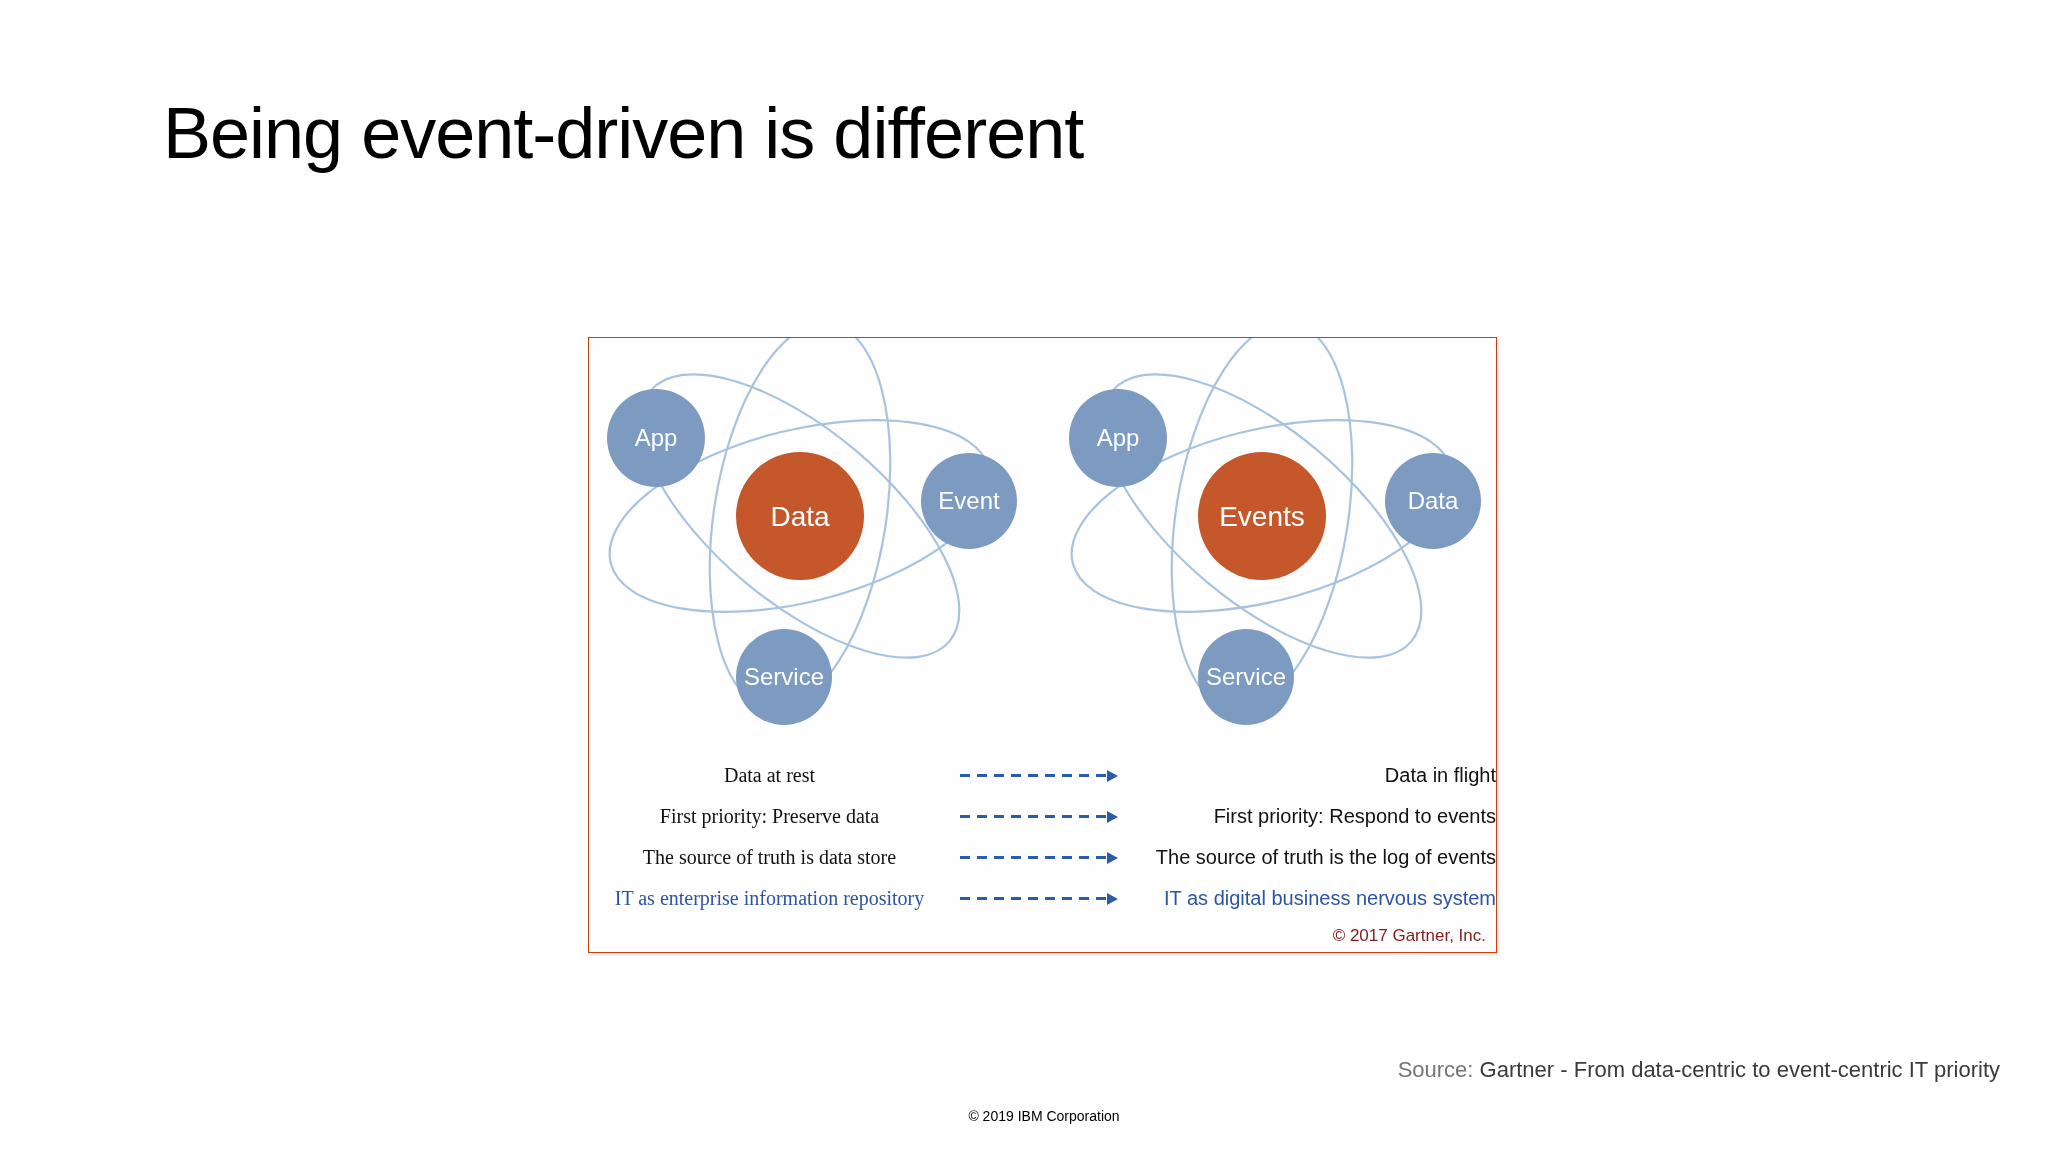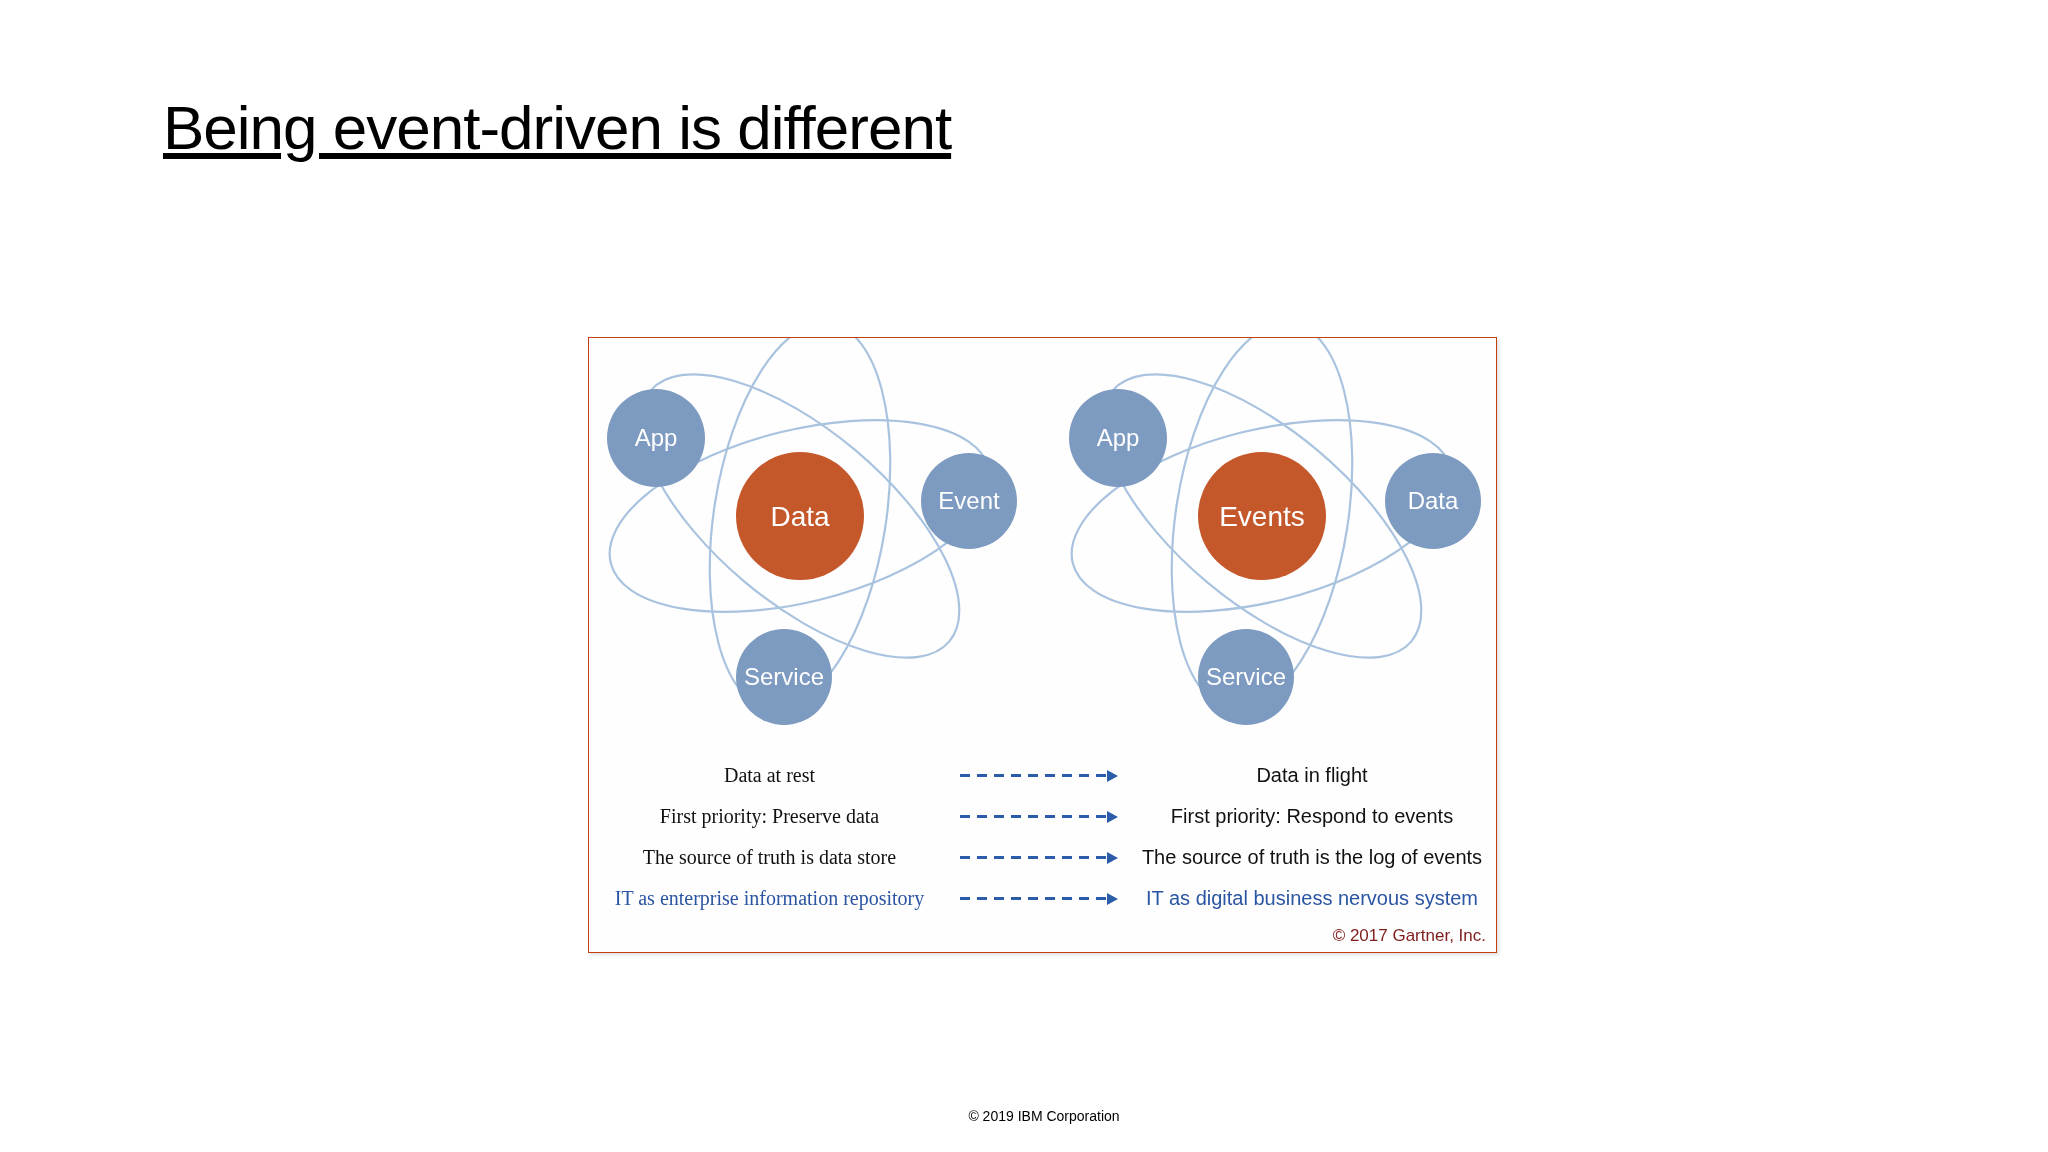--- a/index.html
+++ b/index.html
@@ -12,26 +12,25 @@
     width: 2048px;
     height: 1152px;
     background: #ffffff;
     overflow: hidden;
     font-family: "Liberation Sans", sans-serif;
   }
   .slide-title {
     position: absolute;
     left: 163px;
     top: 92px;
-    font-size: 62px;
+    font-size: 72px;
     font-weight: 400;
     letter-spacing: -1px;
     color: #000000;
     white-space: nowrap;
-    text-decoration: underline;
   }
   .figure-panel {
     position: absolute;
     left: 588px;
     top: 337px;
     width: 909px;
     height: 616px;
     background: #fefefe;
     border: 1px solid #c2410c;
     box-shadow: 2px 2px 3px rgba(0,0,0,0.12);
@@ -89,21 +88,21 @@
   }
   .cell-arrow {
     flex: 0 0 158px;
     display: flex;
     align-items: center;
   }
   .cell-right {
     flex: 1 1 auto;
     box-sizing: border-box;
     padding-left: 10px;
-    text-align: center;
+    text-align: right;
     white-space: nowrap;
   }
   .dashes {
     flex: 1 1 auto;
     height: 3px;
     background: repeating-linear-gradient(90deg, #2a5caa 0 10px, transparent 10px 17px);
   }
   .arrow-head {
     width: 0;
     height: 0;
@@ -223,16 +222,17 @@
           <div class="arrow-head"></div>
         </div>
         <div class="cell-right">IT as digital business nervous system</div>
       </div>
 
     </div>
 
     <div class="gartner-copyright">© 2017 Gartner, Inc.</div>
   </div>
 
+  <div class="source-line"><span class="source-label">Source:</span><span> Gartner - From data-centric to event-centric IT priority</span></div>
 
   <div class="ibm-copyright">© 2019 IBM Corporation</div>
 
 </div>
 
 </body></html>

